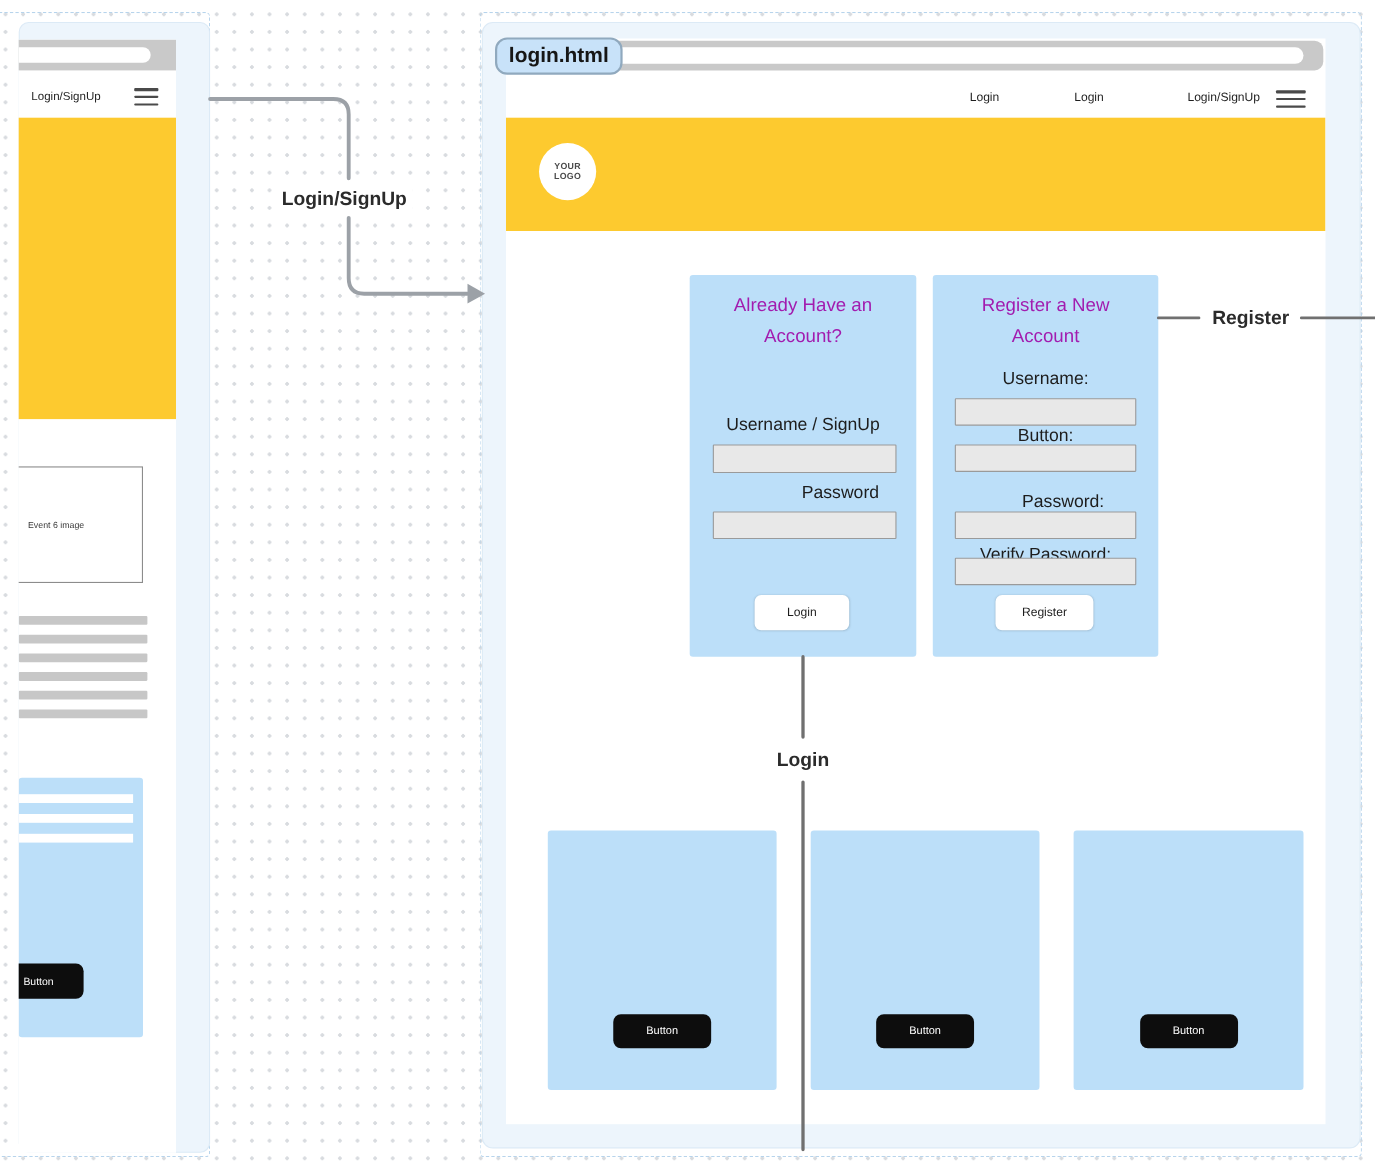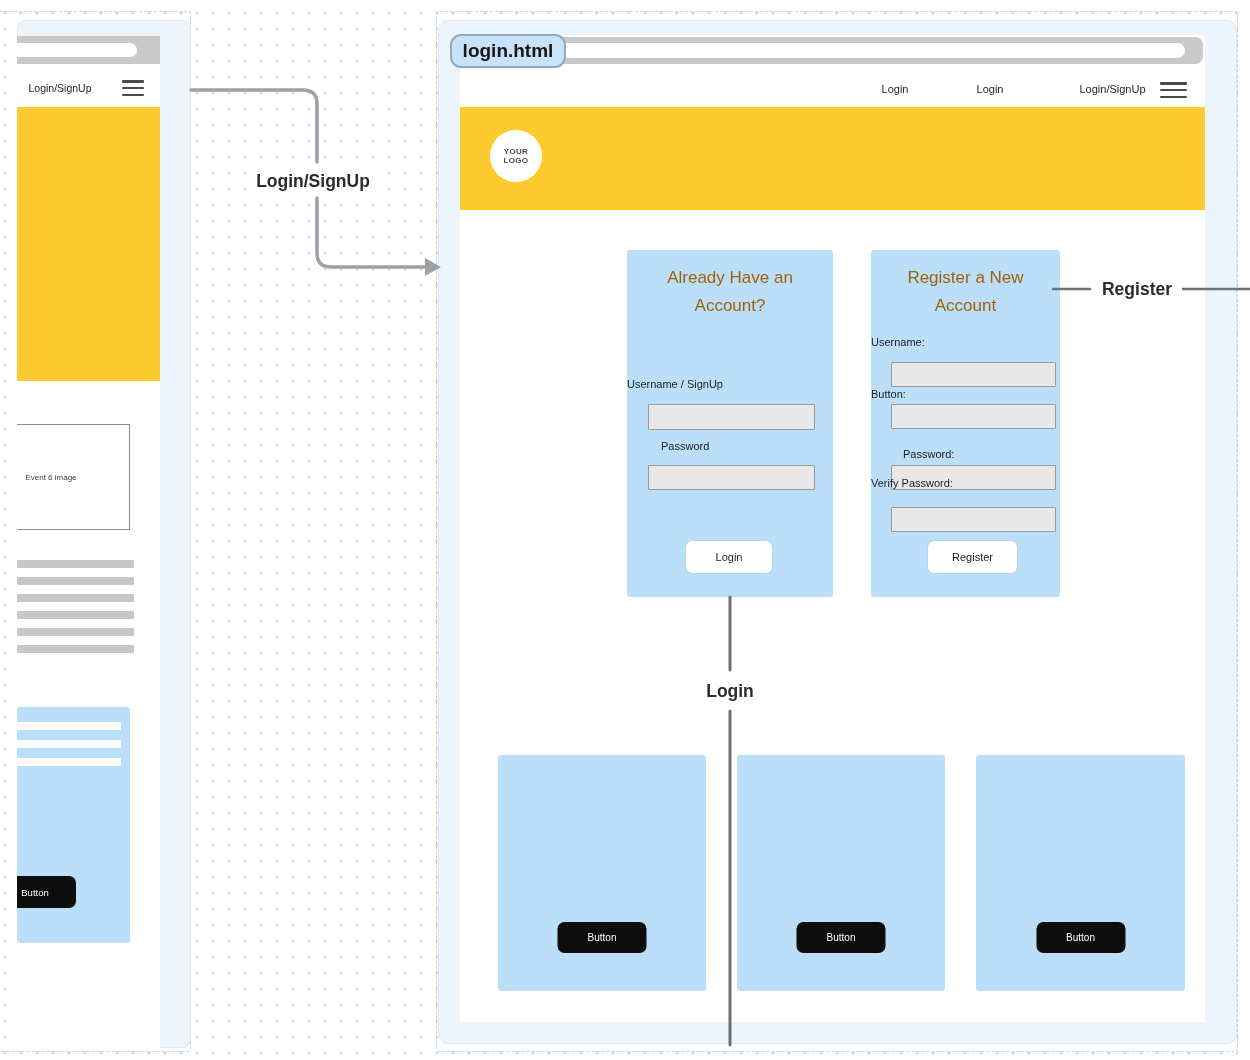--- a/index.html
+++ b/index.html
@@ -13,27 +13,27 @@
   .section-outline{border:1.5px dashed #b7d4ec;border-radius:4px;pointer-events:none;}
   .board{background:#edf5fc;border:1px solid #dceaf6;border-radius:9px;}
   .page{background:#ffffff;overflow:hidden;}
   .browser-bar{background:#c9c9c9;}
   .browser-pill{background:#ffffff;border-radius:8px;}
   .yellow-band{background:#fdca2f;}
   .blue-card{background:#bcdff9;border-radius:3px;}
   .nav-link{font-size:11px;color:#1f1f1f;text-align:center;}
   .burger{display:flex;flex-direction:column;justify-content:space-between;}
   .burger span{display:block;height:2.5px;background:#4a4a4a;border-radius:1px;}
-  .field-label{font-size:11px;color:#1d1d1d;text-align:left;width:100%;}
+  .field-label{font-size:16px;color:#1d1d1d;text-align:center;width:100%;}
   .input-box{background:#e8e8e8;border:1.5px solid #9a9a9a;border-radius:1px;}
   .white-btn{background:#ffffff;border:none;border-radius:6px;font-size:11px;color:#1d1d1d;
              display:flex;align-items:center;justify-content:center;box-shadow:0 0 2px rgba(0,0,0,.15);}
   .black-btn{background:#0d0d0d;border:none;border-radius:7px;color:#ffffff;font-size:10px;
              display:flex;align-items:center;justify-content:center;}
-  .card-title{font-size:17px;line-height:28px;font-weight:500;color:#a16207;text-align:center;}
+  .card-title{font-size:17px;line-height:28px;font-weight:500;color:#a21caf;text-align:center;}
   .connector-label{font-size:17.5px;font-weight:600;color:#2b2b2b;white-space:nowrap;}
   .gray-bar{background:#c7c7c7;border-radius:1px;}
   .stripe{background:#ffffff;}
   .logo-circle{background:#ffffff;border-radius:50%;display:flex;flex-direction:column;
                align-items:center;justify-content:center;font-size:8px;font-weight:bold;
                color:#4a4a4a;line-height:9.5px;letter-spacing:.3px;}
   .tab{background:#c8e2f9;border:2px solid #90a9be;border-radius:11px;display:flex;
        align-items:center;justify-content:center;font-size:19px;font-weight:bold;color:#161616;}
   svg{display:block;}
 </style>
@@ -105,29 +105,29 @@
 
     <div class="abs blue-card" style="left:167px;top:215px;width:206px;height:347px;">
       <div class="abs card-title" style="left:0;top:14px;width:100%;padding:0 18px;">Already Have an Account?</div>
       <div class="abs field-label" style="top:128px;">Username / SignUp</div>
       <input class="abs input-box" style="left: 21px; top: 154px; width: 167px; height: 26px;" value="">
       <div class="abs field-label" style="top:190px;margin-left:34px;">Password</div>
       <input class="abs input-box" style="left: 21px; top: 215px; width: 167px; height: 25px;" value="">
       <button class="abs white-btn" style="left:59px;top:291px;width:86px;height:32px;">Login</button>
     </div>
 
-    <div class="abs blue-card" style="left:388px;top:215px;width:189px;height:347px;margin-left:23px;">
+    <div class="abs blue-card" style="left:388px;top:215px;width:205px;height:347px;">
       <div class="abs card-title" style="left:0;top:14px;width:100%;padding:0 30px;">Register a New Account</div>
       <div class="abs field-label" style="top:86px;">Username:</div>
       <input class="abs input-box" style="left: 20px; top: 112px; width: 165px; height: 25px;" value="">
       <div class="abs field-label" style="top:138px;">Button:</div>
       <input class="abs input-box" style="left: 20px; top: 154px; width: 165px; height: 25px;" value="">
       <div class="abs field-label" style="top:198px;padding-left:32px;">Password:</div>
       <input class="abs input-box" style="left: 20px; top: 215px; width: 165px; height: 25px;" value="">
-      <div class="abs field-label" style="top:227px;">Verify Password:</div>
+      <div class="abs field-label" style="top:246px;">Verify Password:</div>
       <input class="abs input-box" style="left: 20px; top: 257px; width: 165px; height: 25px;" value="">
       <button class="abs white-btn" style="left:57px;top:291px;width:89px;height:32px;">Register</button>
     </div>
 
     <div class="abs blue-card" style="left:38px;top:720px;width:208px;height:236px;">
       <button class="abs black-btn" style="left:50%;transform:translateX(-50%);top:167px;width:89px;height:31px;">Button</button>
     </div>
     <div class="abs blue-card" style="left:277px;top:720px;width:208px;height:236px;">
       <button class="abs black-btn" style="left:50%;transform:translateX(-50%);top:167px;width:89px;height:31px;">Button</button>
     </div>

